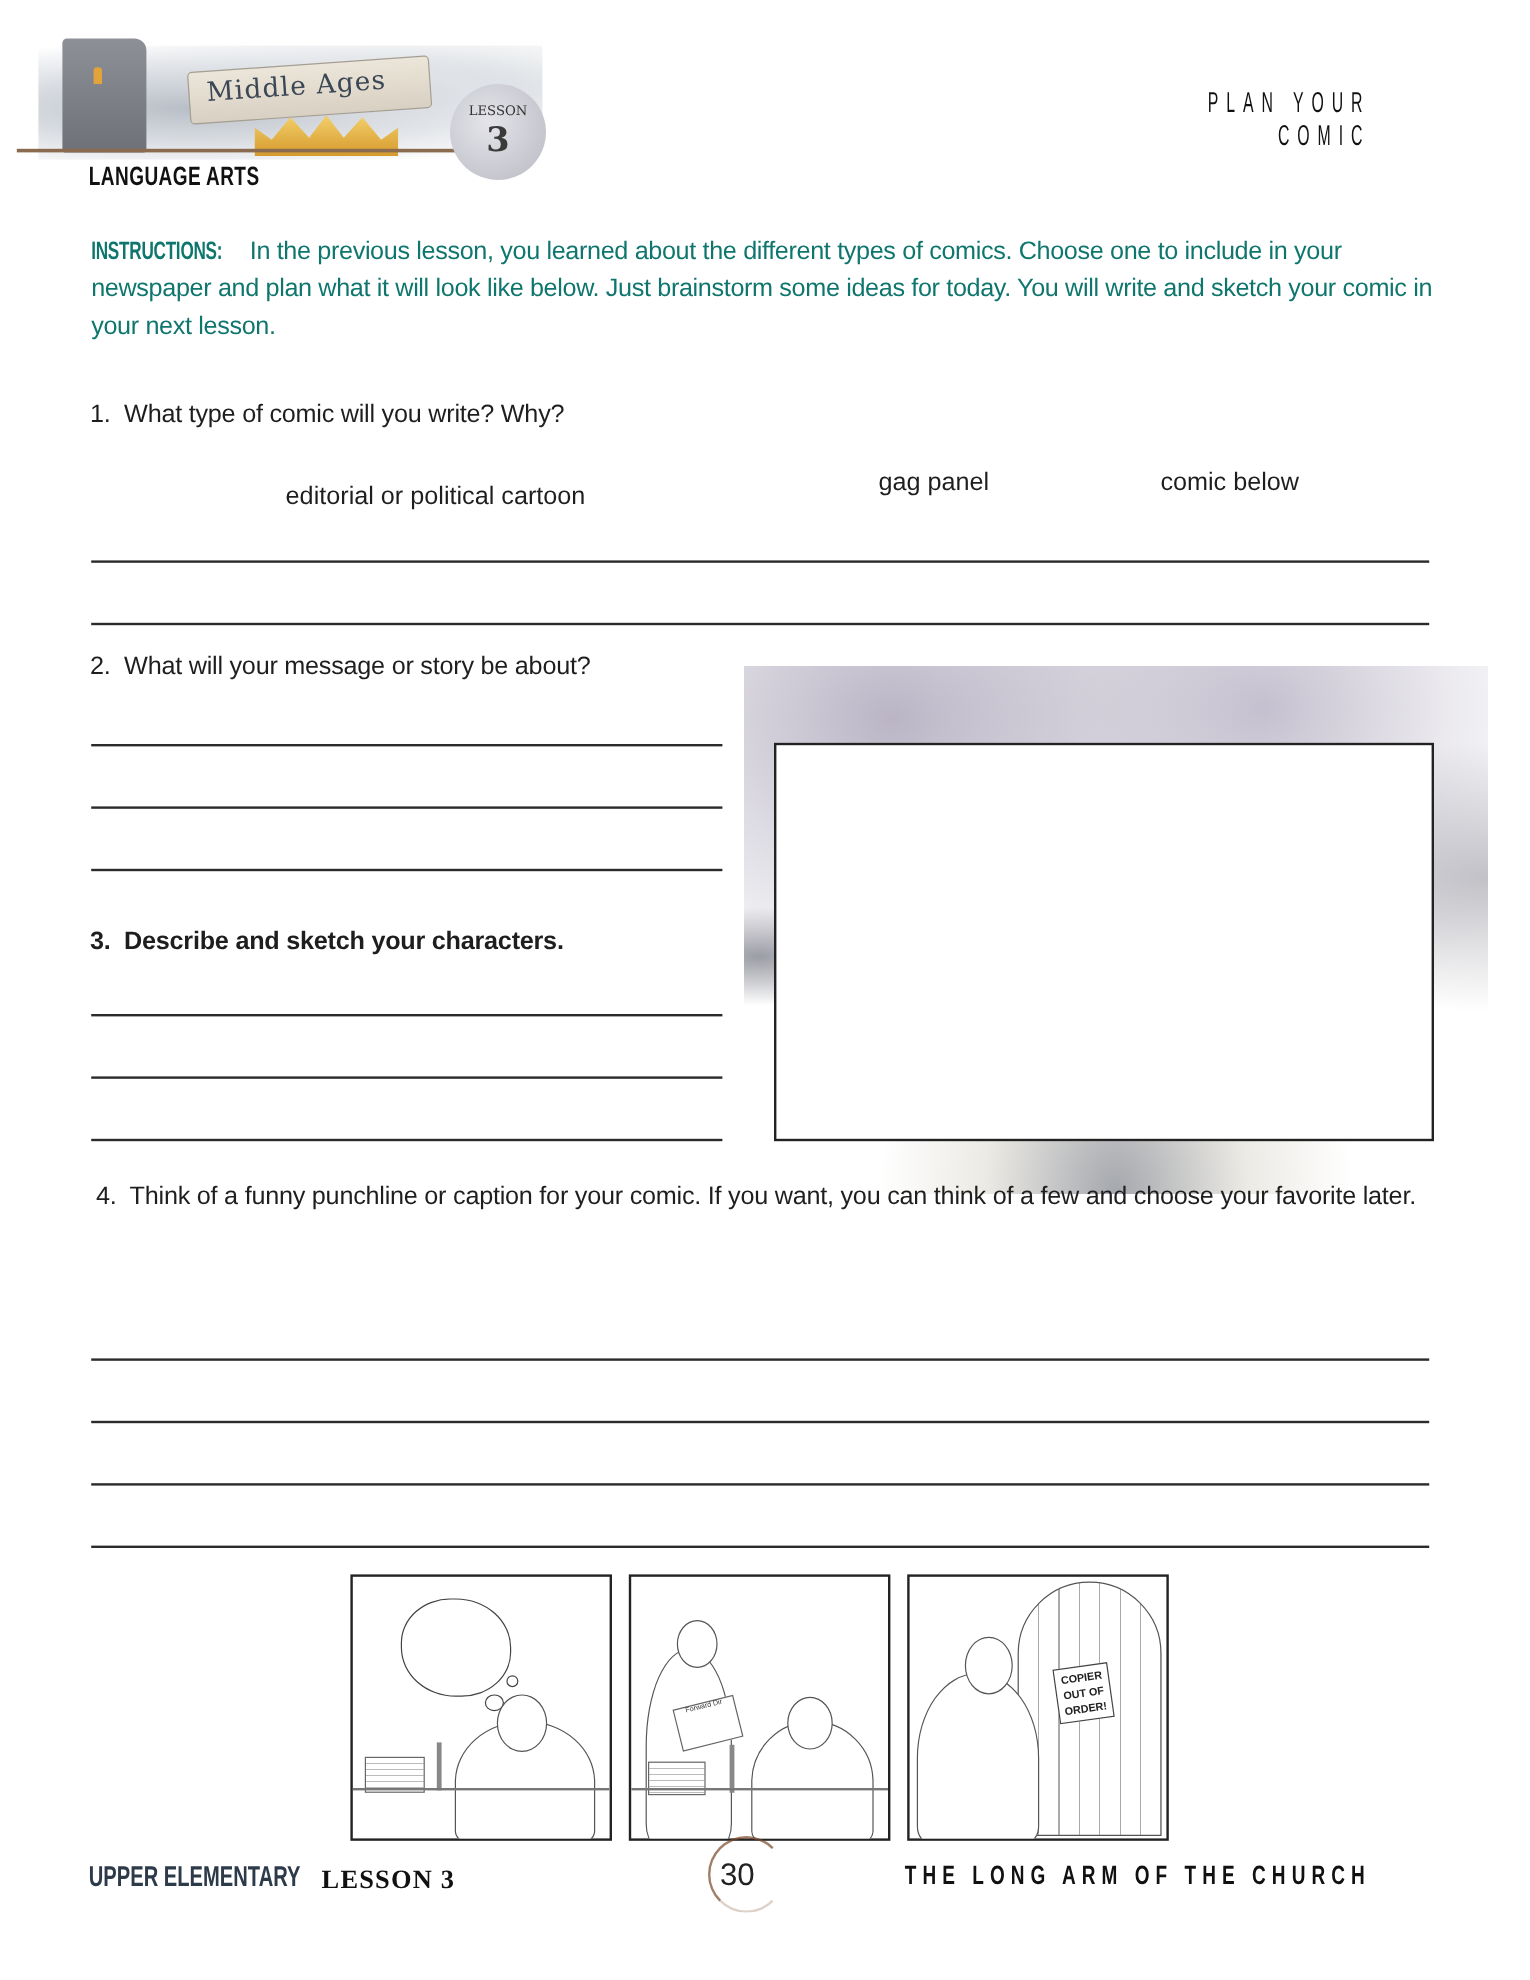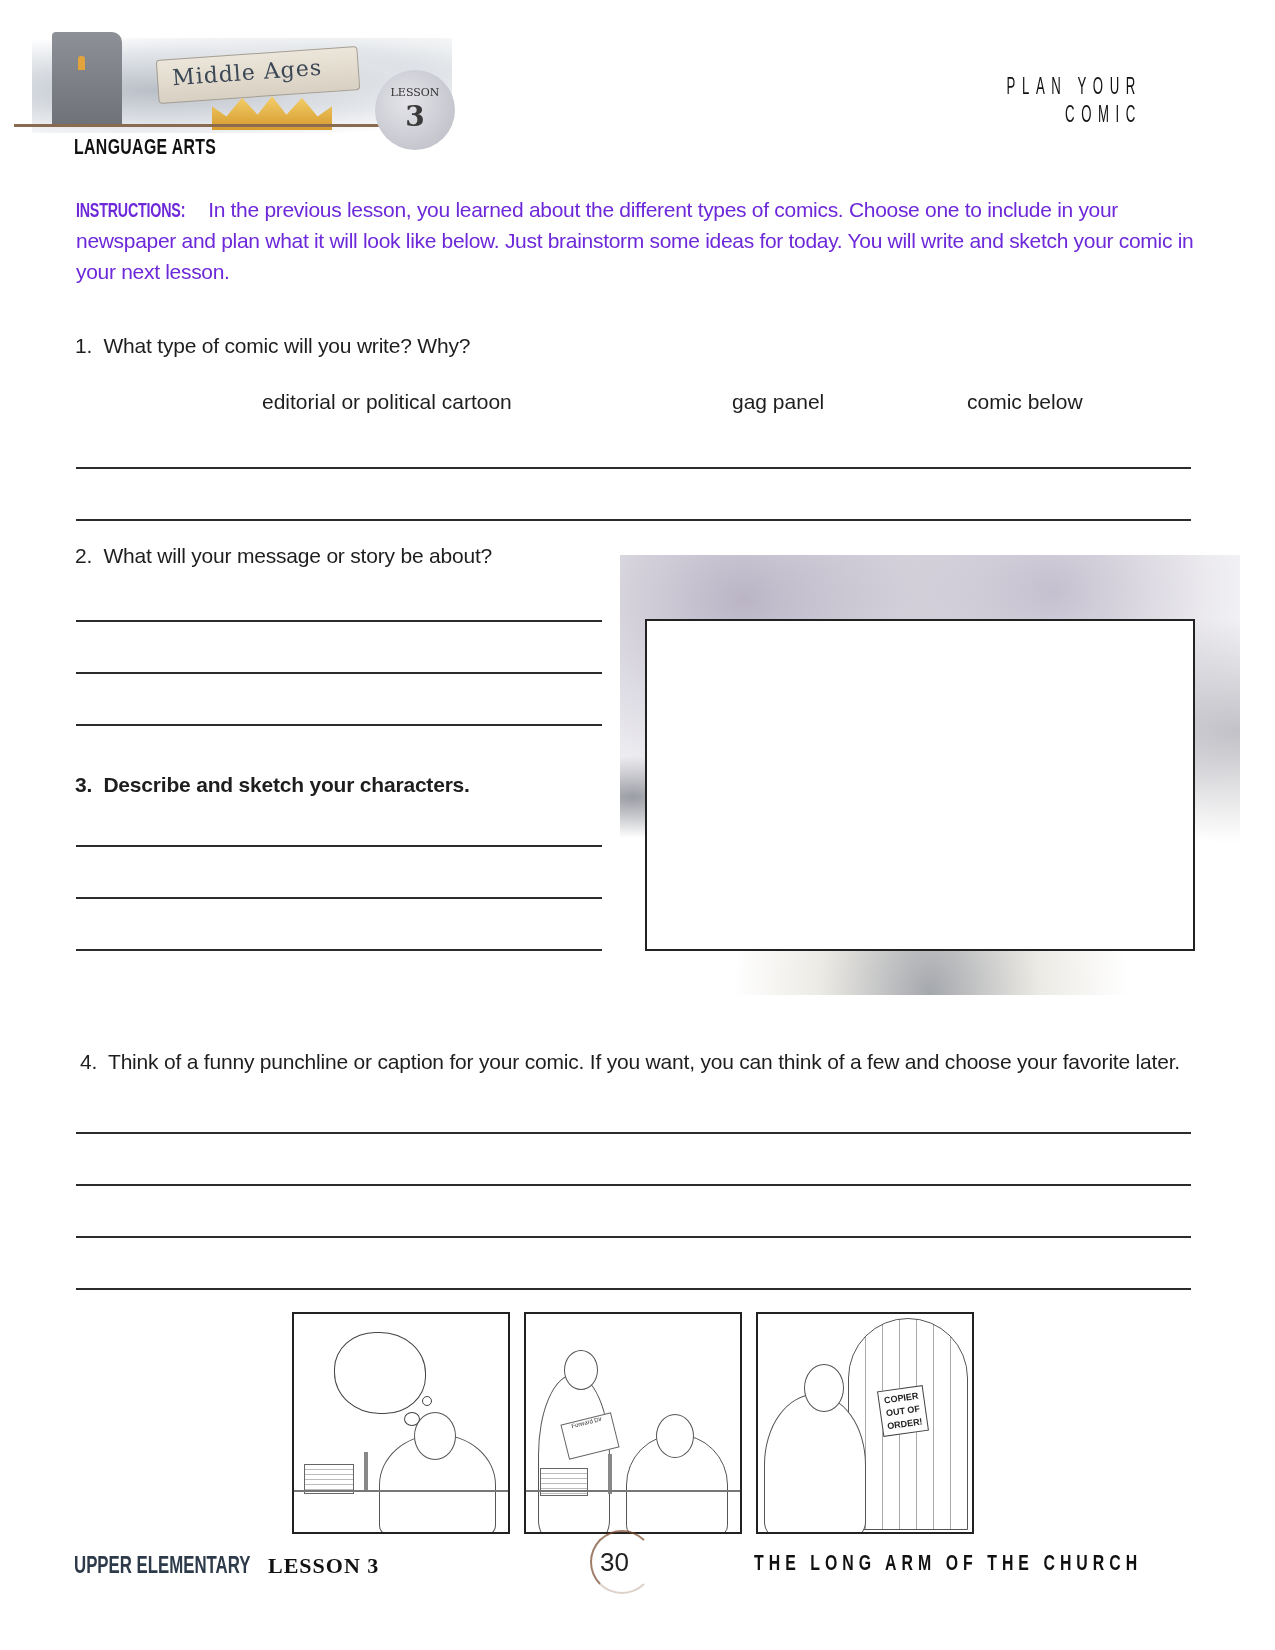--- a/index.html
+++ b/index.html
@@ -18,21 +18,21 @@
   .crown { position:absolute; left:200px; top:78px; width:120px; height:34px; background:linear-gradient(#f3cf6b,#d69a2c); clip-path:polygon(0 100%,0 30%,12% 60%,25% 5%,38% 55%,50% 0,62% 55%,75% 5%,88% 60%,100% 30%,100% 100%); }
   .spear { position:absolute; left:2px; top:106px; width:385px; height:3px; background:#8a6b4f; }
   .spear-tip { position:absolute; left:380px; top:100px; width:0; height:0; border-left:28px solid #8d9096; border-top:7px solid transparent; border-bottom:7px solid transparent; }
   .lesson-badge { position:absolute; left:363px; top:52px; width:80px; height:80px; border-radius:50%; background:radial-gradient(circle at 40% 40%, #e4e4ea, #b9b9c2); }
   .lesson-badge-label { position:absolute; left:0; top:16px; width:80px; text-align:center; font-family:"DejaVu Serif", serif; font-size:11px; color:#333; }
   .lesson-badge-num { position:absolute; left:0; top:30px; width:80px; text-align:center; font-family:"DejaVu Serif", serif; font-size:28px; font-weight:bold; color:#3a3a3a; }
 
   .subject { left:74px; top:134px; font-size:22px; font-weight:bold; color:#111; transform:scaleX(0.72); transform-origin:left top; letter-spacing:0.5px; }
   .page-title { left:930px; top:72px; font-size:24px; color:#111; letter-spacing:12px; transform:scaleX(0.55); transform-origin:right top; width:400px; text-align:right; right:133px; left:auto; }
 
-  .instructions { left:76px; top:194px; width:1130px; font-size:21px; line-height:31px; color:#6d28d9; letter-spacing:-0.3px; }
+  .instructions { left:76px; top:194px; width:1130px; font-size:21px; line-height:31px; color:#0f766e; letter-spacing:-0.3px; }
   .instr-label { font-weight:bold; display:inline-block; transform:scaleX(0.68); transform-origin:left center; margin-right:-34px; font-size:21px; }
 
   .q { font-size:21px; color:#1e1e1e; letter-spacing:-0.2px; }
   .line { position:absolute; height:2px; background:#2b2b2b; }
 
   .option { font-size:21px; color:#1e1e1e; }
 
   .sketch-wash { left:620px; top:555px; width:620px; height:440px;
      background:
        radial-gradient(ellipse at 20% 10%, rgba(130,120,150,0.55) 0%, rgba(170,165,185,0.35) 25%, rgba(255,255,255,0) 45%),
@@ -84,21 +84,21 @@
 
 <div class="abs instructions">
   <span class="instr-label">INSTRUCTIONS:</span>
   <span>In the previous lesson, you learned about the different types of comics. Choose one to include in your newspaper and plan what it will look like below. Just brainstorm some ideas for today. You will write and sketch your comic in your next lesson.</span>
 </div>
 
 <div class="abs q" style="left:75px; top:334px;">
   <span>1.</span>&nbsp;
   <span>What type of comic will you write? Why?</span>
 </div>
-<div class="abs option" style="left:238px; top:390px;margin-left:24px;">editorial or political cartoon</div>
+<div class="abs option" style="left:238px; top:402px;">editorial or political cartoon</div>
 <div class="abs option" style="left:732px; top:390px;">gag panel</div>
 <div class="abs option" style="left:967px; top:390px;">comic below</div>
 <div class="line" style="left:76px; top:467px; width:1115px;"></div>
 <div class="line" style="left:76px; top:519px; width:1115px;"></div>
 
 <div class="abs q" style="left:75px; top:544px;">
   <span>2.</span>&nbsp;
   <span>What will your message or story be about?</span>
 </div>
 <div class="line" style="left:76px; top:620px; width:526px;"></div>
@@ -109,21 +109,21 @@
   <span>3.</span>&nbsp;
   <span>Describe and sketch your characters.</span>
 </div>
 <div class="line" style="left:76px; top:845px; width:526px;"></div>
 <div class="line" style="left:76px; top:897px; width:526px;"></div>
 <div class="line" style="left:76px; top:949px; width:526px;"></div>
 
 <div class="abs sketch-wash"></div>
 <div class="abs sketch-box"></div>
 
-<div class="abs q" style="left:80px; top:1046px; width:1110px; line-height:31px;">
+<div class="abs q" style="left:80px; top:981px; width:1110px; line-height:31px;">
   <span>4.</span>&nbsp;
   <span>Think of a funny punchline or caption for your comic. If you want, you can think of a few and choose your favorite later.</span>
 </div>
 <div class="line" style="left:76px; top:1132px; width:1115px;"></div>
 <div class="line" style="left:76px; top:1184px; width:1115px;"></div>
 <div class="line" style="left:76px; top:1236px; width:1115px;"></div>
 <div class="line" style="left:76px; top:1288px; width:1115px;"></div>
 
 <div class="comic-panel" style="left:292px;">
   <div class="thought"></div>

